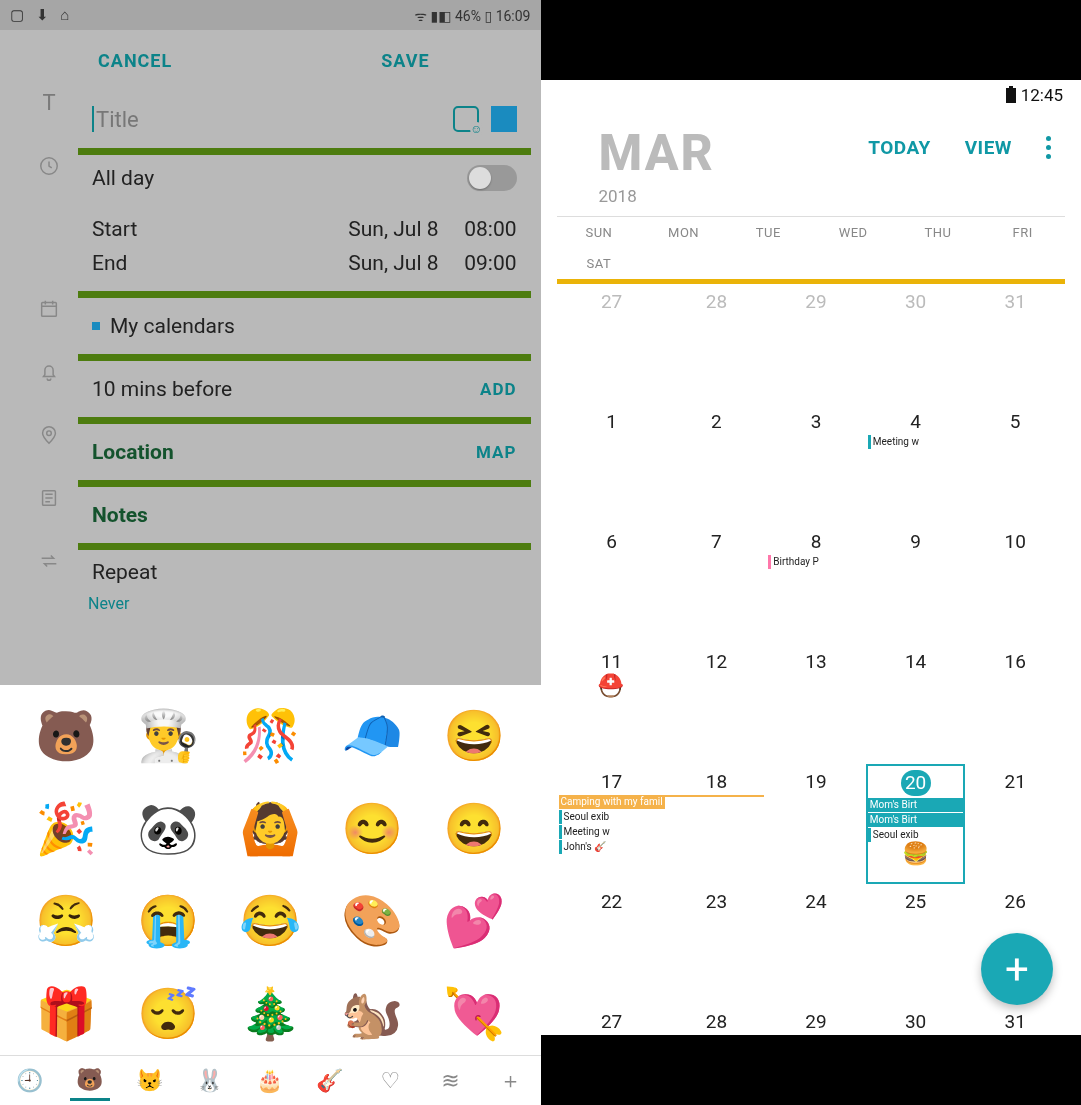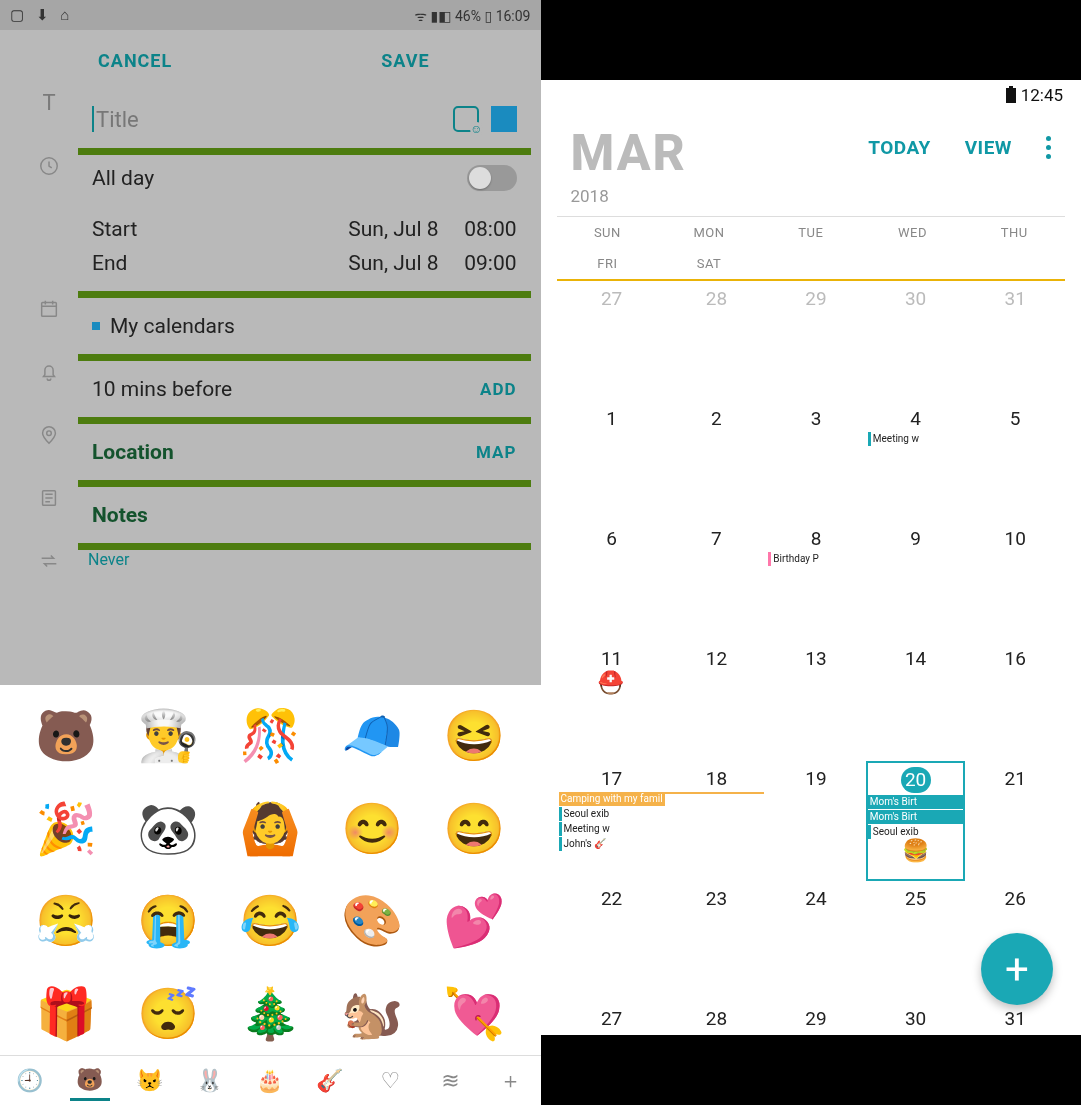--- a/index.html
+++ b/index.html
@@ -44,29 +44,29 @@
   .sticker { display:flex; align-items:center; justify-content:center; font-size:50px;}
   .sticker-tabs { height:50px; border-top:1px solid #ddd; display:flex; align-items:center; justify-content:space-around; color:#888; font-size:22px;}
   .sticker-tabs .tab { width:40px; text-align:center; padding:6px 0;}
   .sticker-tabs .tab.active { border-bottom:3px solid #0c8389; color:#555;}
 
   
   .black-bar { height:80px; background:#000; }
   .status-bar-r { height:30px; display:flex; justify-content:flex-end; align-items:center; padding:0 18px; font-size:17px; color:#111;}
   .status-bar-r svg{margin-right:4px;}
   .cal-header { padding:18px 30px 10px 30px; display:flex; align-items:flex-start;}
-  .month-block { flex:1; }
+  .month-block { flex:1;margin-left:28px; }
   .month-name { font-size:50px; font-weight:800; color:#bbb; letter-spacing:2px; line-height:1;}
   .year { font-size:17px; color:#999; margin-top:8px;}
   .cal-actions { display:flex; align-items:center; gap:34px; margin-top:8px;}
   .cal-actions .txtbtn { color:#1098a5; font-weight:700; font-size:19px; letter-spacing:0.5px;}
   .more-dots { display:flex; flex-direction:column; gap:4px;}
   .more-dots span{width:5px;height:5px;border-radius:50%;background:#1098a5;display:block;}
   .grid-wrap { padding:0 16px;}
-  .dow-row { display:grid; grid-template-columns:repeat(5,1fr); border-top:1px solid #ddd; border-bottom:2px solid #eab308;}
+  .dow-row { display:grid; grid-template-columns:repeat(6,1fr); border-top:1px solid #ddd; border-bottom:5px solid #eab308;}
   .dow { text-align:center; font-size:13px; color:#888; padding:8px 0; letter-spacing:0.5px;}
   .cal-grid { display:grid; grid-template-columns:repeat(5,1fr); grid-auto-rows:120px;}
   .day { border:0; padding:6px 2px; position:relative; font-size:18px;}
   .day .num { text-align:center; display:block; color:#222; font-size:19px; margin-bottom:2px;}
   .day.other .num { color:#bbb; }
   .day.sel { outline:2px solid #1aa8b5; outline-offset:-2px;}
   .day.sel .numwrap { display:flex; justify-content:center;}
   .day.sel .num { background:#1aa8b5; color:#fff; width:30px; height:26px; border-radius:13px; line-height:26px;}
   .ev { font-size:10px; white-space:nowrap; overflow:hidden; text-overflow:clip; padding:1px 2px; margin-bottom:1px; line-height:12px; color:#222;}
   .ev.b-teal { border-left:3px solid #1aa8b5; }
@@ -182,20 +182,23 @@
       <div class="row">
         <span class="label ph">Notes</span>
       </div>
     </div>
 
     <div class="section">
       <div class="ic-col">
         <svg class="ic" viewBox="0 0 24 24">
             <path d="M4 9h13l-3-3M20 15H7l3 3"></path>
           </svg>
+      </div>
+      <div class="row noline tight">
+        <span class="label">Repeat</span>
       </div>
       <div class="sub">Never</div>
     </div>
   </div>
 
   <div class="sticker-panel">
     <div class="sticker-grid" id="sticker-grid">
         <div class="sticker">🐻</div>
         <div class="sticker">👨‍🍳</div>
         <div class="sticker">🎊</div>

